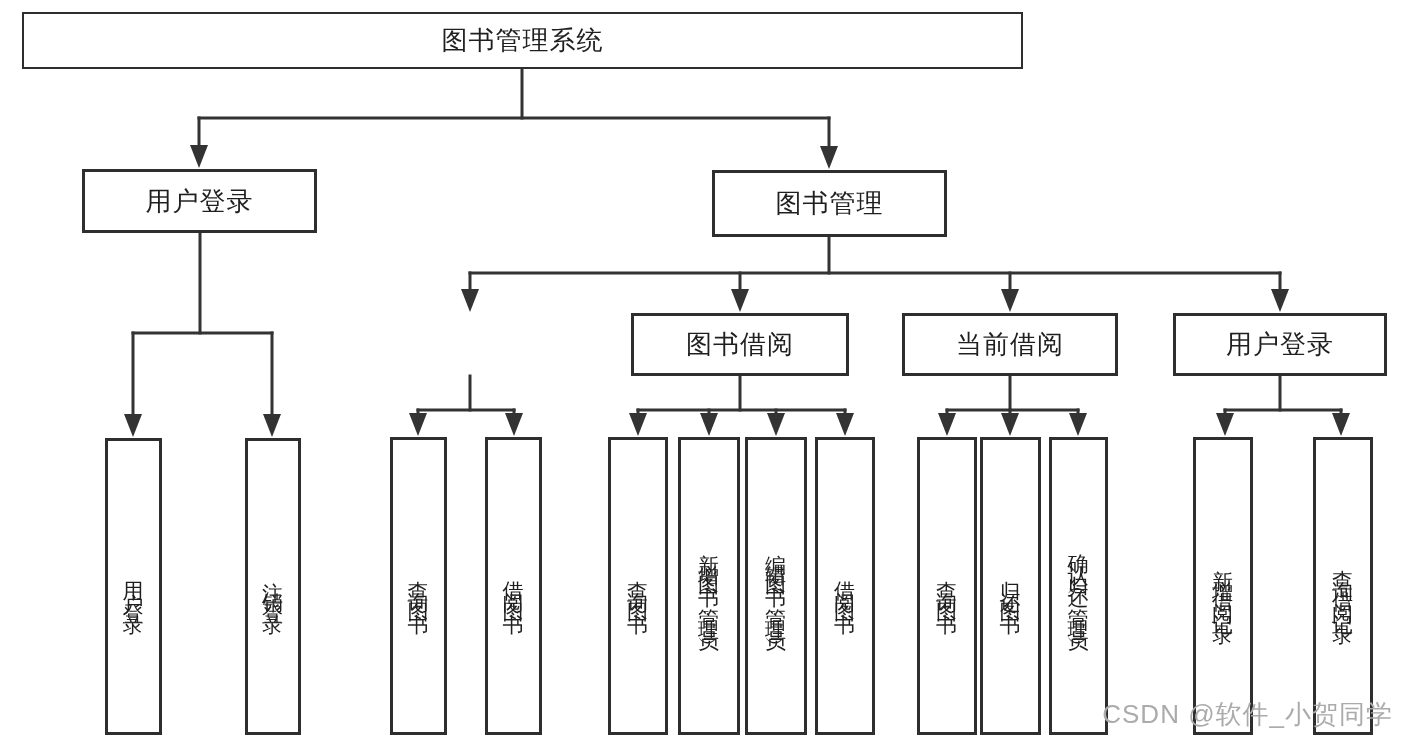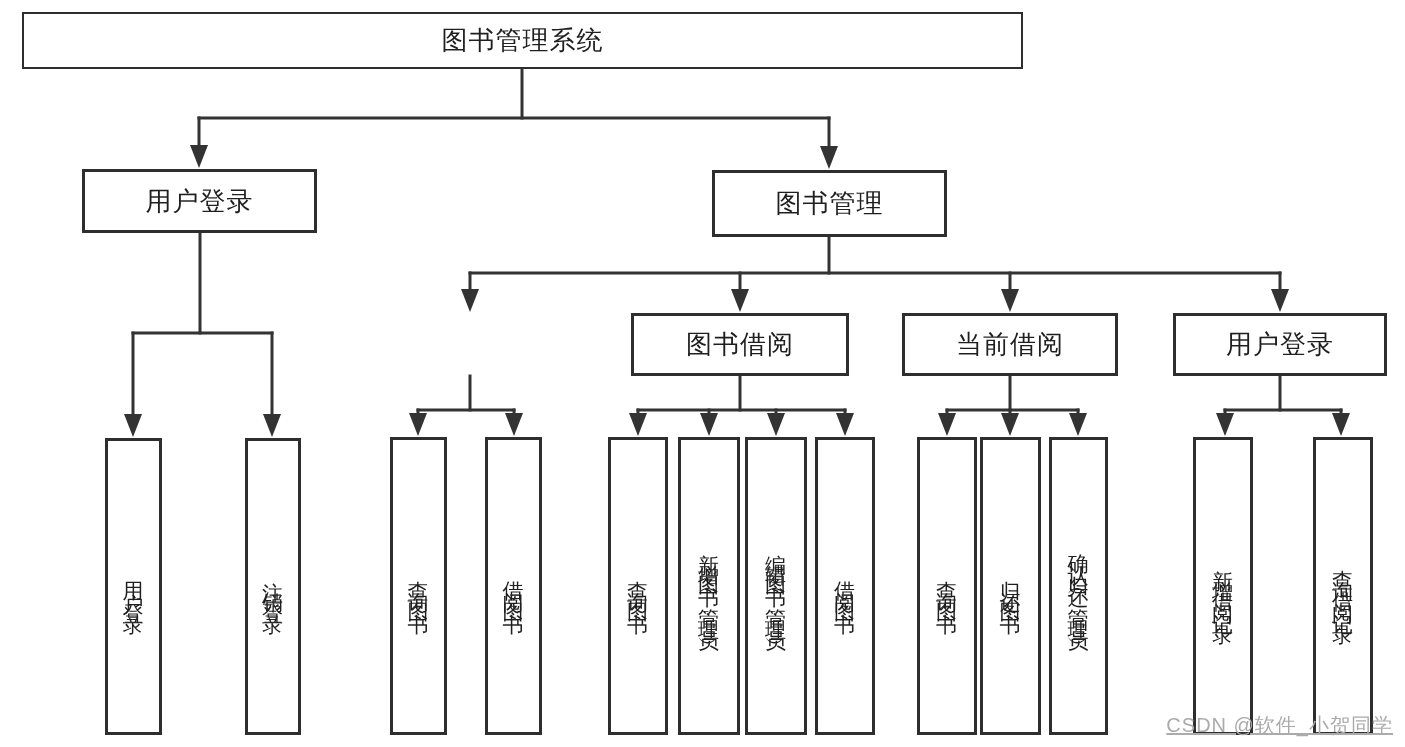--- a/index.html
+++ b/index.html
@@ -32,27 +32,26 @@
   .vtext{
     writing-mode:vertical-rl;
     text-orientation:mixed;
     font-size:21px;
     letter-spacing:11px;
     color:var(--text);
     line-height:1;
   }
   .watermark{
     position:absolute;
-    right:12px;bottom:8px;
-    font-size:20px;
+    right:12px;bottom:15px;
+    font-size:26px;
     color:var(--watermark);
     letter-spacing:1px;
     z-index:3;
     white-space:nowrap;
-    text-decoration:underline;
   }
 </style>
 </head>
 <body>
 
 <div class="stage">
 
   <svg class="wires" id="wires" viewBox="0 0 1405 747">
       <line x1="522" y1="68" x2="522" y2="118" stroke="#333333" stroke-width="3" stroke-linecap="square"></line>
       <line x1="199" y1="118" x2="829" y2="118" stroke="#333333" stroke-width="3" stroke-linecap="square"></line>

